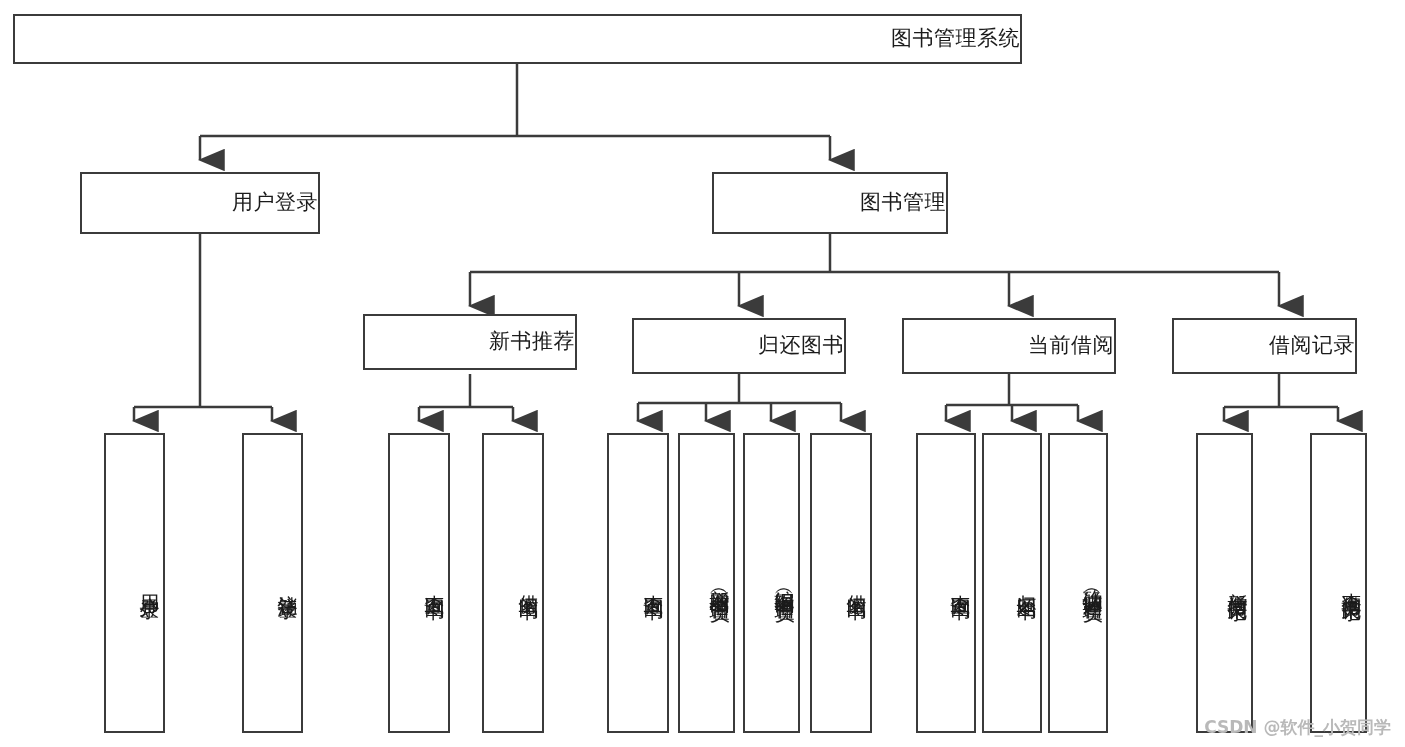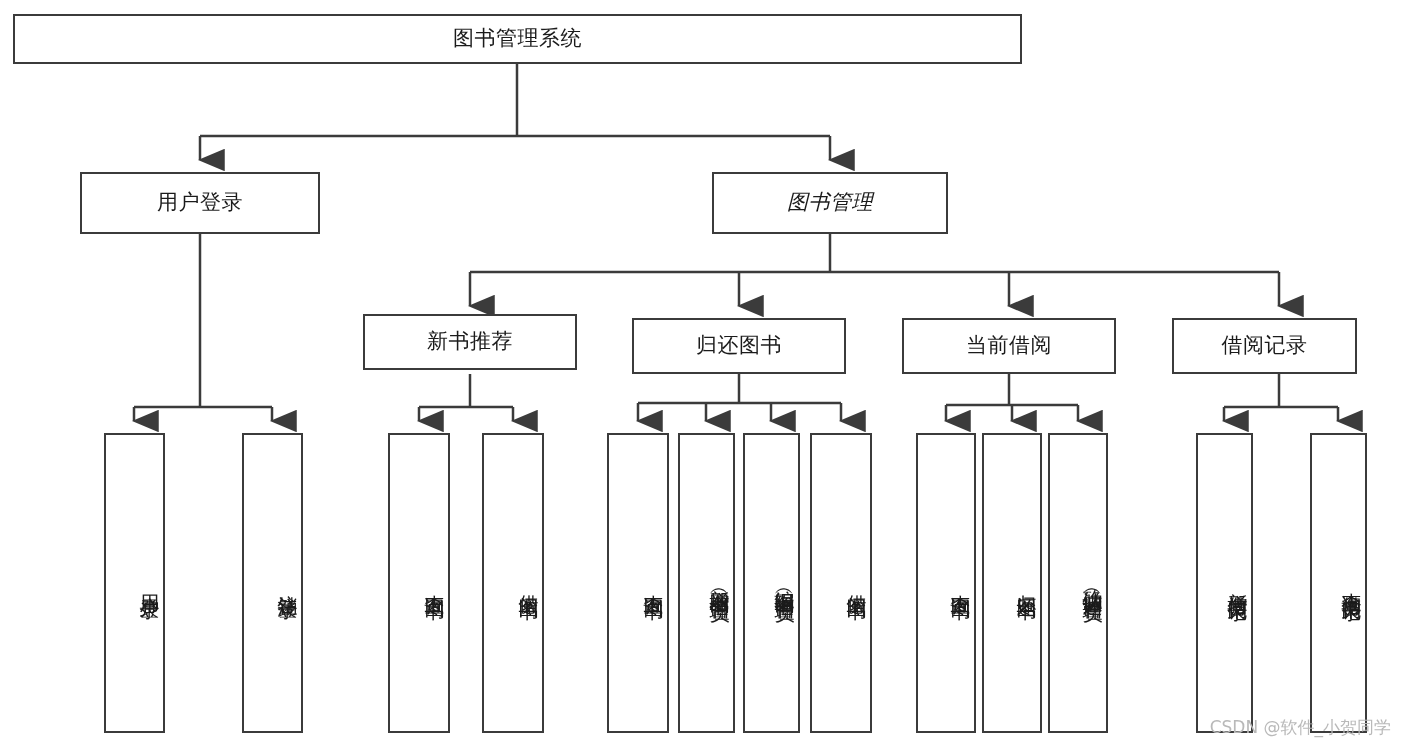--- a/index.html
+++ b/index.html
@@ -17,21 +17,21 @@
     background: #ffffff;
     overflow: hidden;
   }
   .node {
     position: absolute;
     box-sizing: border-box;
     border: 2px solid #3b3b3b;
     background: #ffffff;
     display: flex;
     align-items: center;
-    justify-content: center;
+    justify-content: flex-end;
     color: #1b1b1b;
   }
   .node.horiz {
     font-size: 21px;
     letter-spacing: 0.5px;
     line-height: 1.2;
   }
   .node.vert {
     writing-mode: vertical-rl;
     text-orientation: upright;
@@ -57,20 +57,21 @@
     pointer-events: none;
   }
   .watermark {
     position: absolute;
     right: 14px;
     bottom: 8px;
     font-size: 17px;
     color: #b9b9b9;
     white-space: nowrap;
     font-family: "DejaVu Sans", "Liberation Sans", sans-serif;
+    font-weight: bold;
   }
 </style>
 </head>
 <body>
 
 <div id="canvas">
 
   <svg class="edges" viewBox="0 0 1405 747">
     <defs>
       <marker id="arrow" viewBox="0 0 10 12" refX="5" refY="11" markerWidth="9" markerHeight="11" orient="auto-start-reverse">
@@ -121,21 +122,21 @@
     </g>
   </svg>
 
   <div class="node horiz" style="left:13px;top:14px;width:1009px;height:50px;">
     <span>图书管理系统</span>
   </div>
 
   <div class="node horiz" style="left:80px;top:172px;width:240px;height:62px;">
     <span>用户登录</span>
   </div>
-  <div class="node horiz" style="left:712px;top:172px;width:236px;height:62px;font-style:italic;">
+  <div class="node horiz" style="left:712px;top:172px;width:236px;height:62px;">
     <span>图书管理</span>
   </div>
 
   <div class="node horiz" style="left:363px;top:314px;width:214px;height:56px;">
     <span>新书推荐</span>
   </div>
   <div class="node horiz" style="left:632px;top:318px;width:214px;height:56px;">
     <span>归还图书</span>
   </div>
   <div class="node horiz" style="left:902px;top:318px;width:214px;height:56px;">

